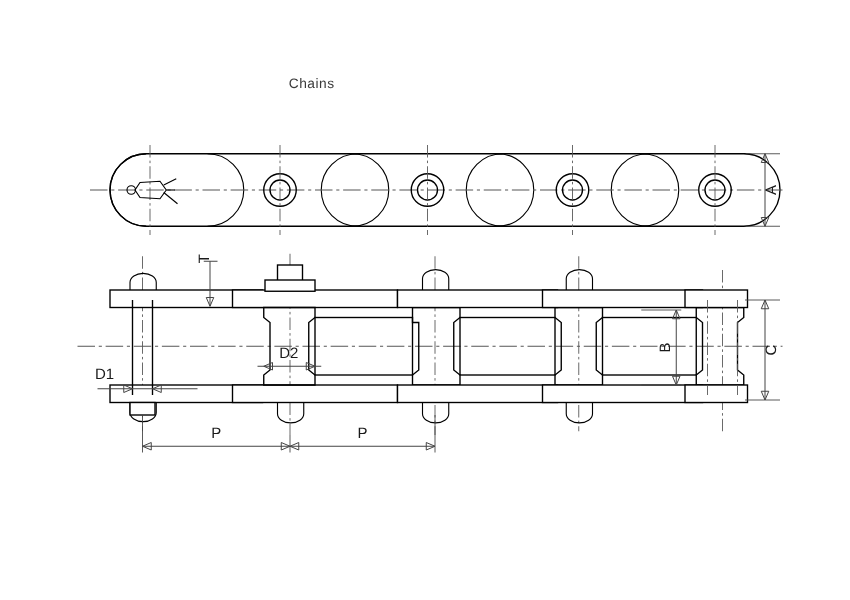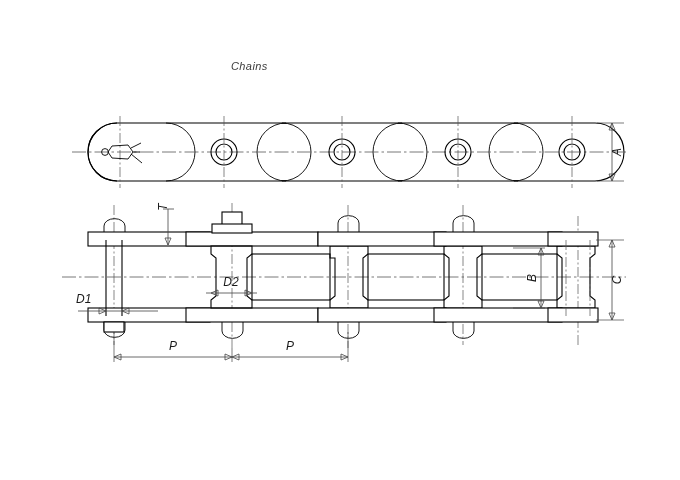--- a/index.html
+++ b/index.html
@@ -1,21 +1,21 @@
 <!DOCTYPE html>
 <html><head>
 <meta charset="utf-8">
 <title>Chains Technical Drawing</title>
 <style>
   html,body{margin:0;padding:0;background:#ffffff;}
   body{
     width:680px;height:480px;overflow:hidden;position:relative;
     font-family:"Liberation Sans","DejaVu Sans",sans-serif;
   }
-  #canvas-wrap{position:absolute;left:0;top:0;width:680px;height:344px;font-style:italic;}
+  #canvas-wrap{position:absolute;left:0;top:0;width:680px;height:344px;}
   svg#drawing{display:block;width:680px;height:480px;background:#ffffff;}
 
   .solid{fill:none;stroke:#000000;stroke-width:1.1;}
   .solid-thin{fill:none;stroke:#000000;stroke-width:0.9;}
   .center{fill:none;stroke:#555555;stroke-width:0.8;
           stroke-dasharray:14 3 2.5 3;}
   .center-fine{fill:none;stroke:#555555;stroke-width:0.7;
           stroke-dasharray:10 2.5 2 2.5;}
   .dimline{fill:none;stroke:#444444;stroke-width:0.8;}
   .extline{fill:none;stroke:#444444;stroke-width:0.7;}

